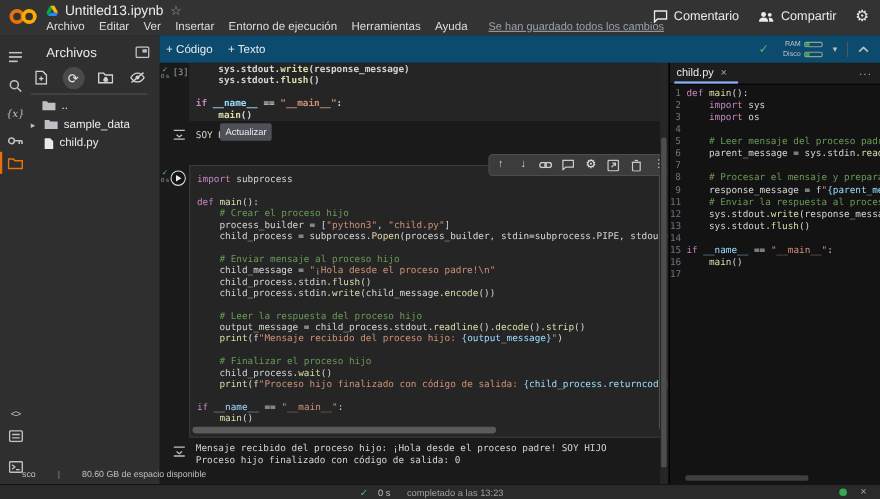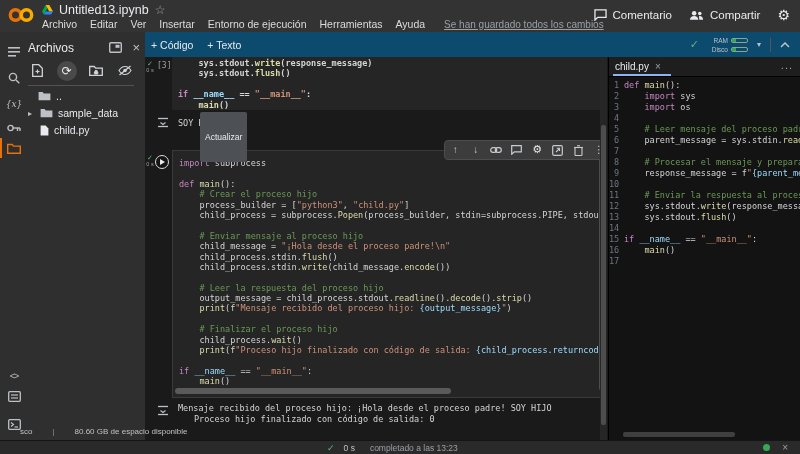--- a/index.html
+++ b/index.html
@@ -35,21 +35,21 @@
   .meter i { display:block; width:28%; height:100%; background:#34a853; }
   .caret-down { color:#bdc1c6; font-size:8px; }
   .vdiv { width:1px; height:14px; background:#555; }
 
   
   .sidepanel { position:absolute; left:0; top:32px; width:145px; height:408px; background:#2f2f2f; z-index:8; }
   .rail-icon { position:absolute; left:6px; width:16px; height:16px; display:flex; align-items:center; justify-content:center; color:#9aa0a6; }
   .rail-active-bar { position:absolute; left:0; top:106px; width:2px; height:20px; background:#e8710a; }
   .vx { font-size:9px; color:#bdc1c6; font-family:"DejaVu Serif", serif; font-style:italic; }
   .angle { font-size:9px; color:#bdc1c6; letter-spacing:-1px; }
-  .files-header { position:absolute; left:28px; top:8px; width:112px; display:flex; align-items:center; }
+  .files-header { position:absolute; left:42px; top:8px; width:112px; display:flex; align-items:center; }
   .files-title { font-size:12px; color:#e8eaed; flex:1; }
   .files-header .x { color:#bdc1c6; font-size:13px; margin-left:10px; }
   .files-toolbar { position:absolute; left:28px; top:28px; width:106px; height:26px; display:flex; align-items:center; justify-content:space-between; border-bottom:1px solid #525252; padding-bottom:4px; }
   .ft-icon { width:18px; height:18px; display:flex; align-items:center; justify-content:center; color:#cfd3d7; }
   .ft-hover { background:#4a4a4a; border-radius:50%; width:20px; height:20px; }
   .refresh-glyph { font-family:"DejaVu Sans", sans-serif; font-size:12px; color:#e8eaed; }
   .tree { position:absolute; left:28px; top:56px; width:114px; font-size:10.5px; color:#e8eaed; }
   .tree-row { display:flex; align-items:center; gap:5px; height:16px; margin-bottom:1px; }
   .tree-caret { width:7px; color:#bdc1c6; font-size:8px; }
   .files-footer { position:absolute; left:20px; bottom:4px; display:flex; align-items:center; gap:20px; font-size:8px; color:#bdc1c6; white-space:nowrap; }
@@ -69,21 +69,21 @@
   .outline { position:absolute; font-size:8.5px; line-height:11px; color:#d4d4d4; white-space:pre; font-family:"DejaVu Sans Mono", monospace; }
   .outicon { position:absolute; color:#bdc1c6; }
   .playbtn { position:absolute; width:14px; height:14px; border-radius:50%; border:1.5px solid #d8dadd; background:#141414; display:flex; align-items:center; justify-content:center; }
   .playbtn i { display:block; width:0; height:0; border-left:5px solid #e8eaed; border-top:3px solid transparent; border-bottom:3px solid transparent; margin-left:1px; }
   .cell-toolbar { position:absolute; left:299px; top:83px; width:166px; height:20px; background:#3c3c3c; border:1px solid #4d4d4d; border-radius:4px; display:flex; align-items:center; justify-content:space-around; z-index:6; color:#c7cbcf; }
   .ctb { font-size:10px; line-height:10px; display:flex; align-items:center; justify-content:center; width:14px; height:14px; }
   .hscroll { position:absolute; height:6px; background:#5a5a5a; border-radius:3px; }
   .cell-vscroll { position:absolute; width:6px; background:#4d4d4d; border-radius:3px; }
   .nb-vscroll { position:absolute; left:600px; top:57px; width:7px; height:383px; background:#262626; z-index:7; }
   .nb-vscroll i { position:absolute; left:1px; top:68px; width:5px; height:300px; background:#4d4d4d; display:block; border-radius:2px; }
-  .tooltip { position:absolute; left:200px; top:112px; background:#4d5156; color:#e8eaed; font-size:8.5px; padding:20px 5px; border-radius:2px; z-index:40; }
+  .tooltip { position:absolute; left:200px; top:112px; background:#4d5156; color:#e8eaed; font-size:8.5px; padding:3px 5px; border-radius:2px; z-index:40; }
 
   
   .editor-panel { position:absolute; left:608px; top:57px; width:192px; height:383px; background:#131313; border-left:1px solid #000; z-index:8; }
   .tabbar { position:absolute; left:0; top:0; width:192px; height:20px; background:#1e1e1e; border-bottom:1px solid #000; }
   .tab { position:absolute; left:6px; top:0; height:19px; display:flex; align-items:center; gap:6px; font-size:10px; color:#e8eaed; }
   .tab .x { color:#9aa0a6; font-size:10px; }
   .tab-underline { position:absolute; left:4px; top:17px; width:58px; height:2px; background:#8ab4f8; }
   .tab-more { position:absolute; right:8px; top:2px; color:#9aa0a6; font-size:11px; letter-spacing:1px; }
   .edcode { position:absolute; left:0; top:23px; width:192px; }
   .edcode .cl { display:flex; font-size:8.5px; line-height:11px; height:11px; font-family:"DejaVu Sans Mono", monospace; }
@@ -401,21 +401,21 @@
     </div>
 
     <span class="outicon" style="left:12px; top:348px;">
       <svg width="12" height="11" viewBox="0 0 12 11">
           <line x1="1" y1="1.5" x2="11" y2="1.5" stroke="#bdc1c6" stroke-width="1.3"></line>
           <line x1="1" y1="9.5" x2="11" y2="9.5" stroke="#bdc1c6" stroke-width="1.3"></line>
           <polyline points="3.5,5.5 6,7.5 8.5,5.5" fill="none" stroke="#bdc1c6" stroke-width="1.2"></polyline>
         </svg>
     </span>
     <div class="outline" style="left:33px; top:346px;">Mensaje recibido del proceso hijo: ¡Hola desde el proceso padre! SOY HIJO</div>
-    <div class="outline" style="left:49px; top:357px;">Proceso hijo finalizado con código de salida: 0</div>
+    <div class="outline" style="left:33px; top:357px;">Proceso hijo finalizado con código de salida: 0</div>
   </div>
 
   <div class="nb-vscroll">
       <i></i>
     </div>
 
   <div class="tooltip">Actualizar</div>
 
   <div class="editor-panel">
     <div class="tabbar">
@@ -429,21 +429,20 @@
     <div class="edcode">
         <div class="cl"><span class="ln">1</span><span class="ct"><span class="tok-k">def</span><span class="tok-p"> </span><span class="tok-f">main</span><span class="tok-p">():</span></span></div>
         <div class="cl"><span class="ln">2</span><span class="ct"><span class="tok-p">    </span><span class="tok-k">import</span><span class="tok-p"> sys</span></span></div>
         <div class="cl"><span class="ln">3</span><span class="ct"><span class="tok-p">    </span><span class="tok-k">import</span><span class="tok-p"> os</span></span></div>
         <div class="cl"><span class="ln">4</span><span class="ct"> </span></div>
         <div class="cl"><span class="ln">5</span><span class="ct"><span class="tok-c">    # Leer mensaje del proceso padre</span></span></div>
         <div class="cl"><span class="ln">6</span><span class="ct"><span class="tok-p">    parent_message = sys.stdin.</span><span class="tok-f">readline</span></span></div>
         <div class="cl"><span class="ln">7</span><span class="ct"> </span></div>
         <div class="cl"><span class="ln">8</span><span class="ct"><span class="tok-c">    # Procesar el mensaje y preparar la</span></span></div>
         <div class="cl"><span class="ln">9</span><span class="ct"><span class="tok-p">    response_message = f</span><span class="tok-s">"</span><span class="tok-v">{parent_messa</span></span></div>
-        <div class="cl"><span class="ln">10</span><span class="ct"> </span></div>
         <div class="cl"><span class="ln">11</span><span class="ct"><span class="tok-c">    # Enviar la respuesta al proceso pa</span></span></div>
         <div class="cl"><span class="ln">12</span><span class="ct"><span class="tok-p">    sys.stdout.</span><span class="tok-f">write</span><span class="tok-p">(response_message)</span></span></div>
         <div class="cl"><span class="ln">13</span><span class="ct"><span class="tok-p">    sys.stdout.</span><span class="tok-f">flush</span><span class="tok-p">()</span></span></div>
         <div class="cl"><span class="ln">14</span><span class="ct"> </span></div>
         <div class="cl"><span class="ln">15</span><span class="ct"><span class="tok-k">if</span><span class="tok-p"> </span><span class="tok-v">__name__</span><span class="tok-p"> == </span><span class="tok-s">"__main__"</span><span class="tok-p">:</span></span></div>
         <div class="cl"><span class="ln">16</span><span class="ct"><span class="tok-p">    </span><span class="tok-f">main</span><span class="tok-p">()</span></span></div>
         <div class="cl"><span class="ln">17</span><span class="ct"> </span></div>
       </div>
     <div class="ed-hscroll"></div>
   </div>

